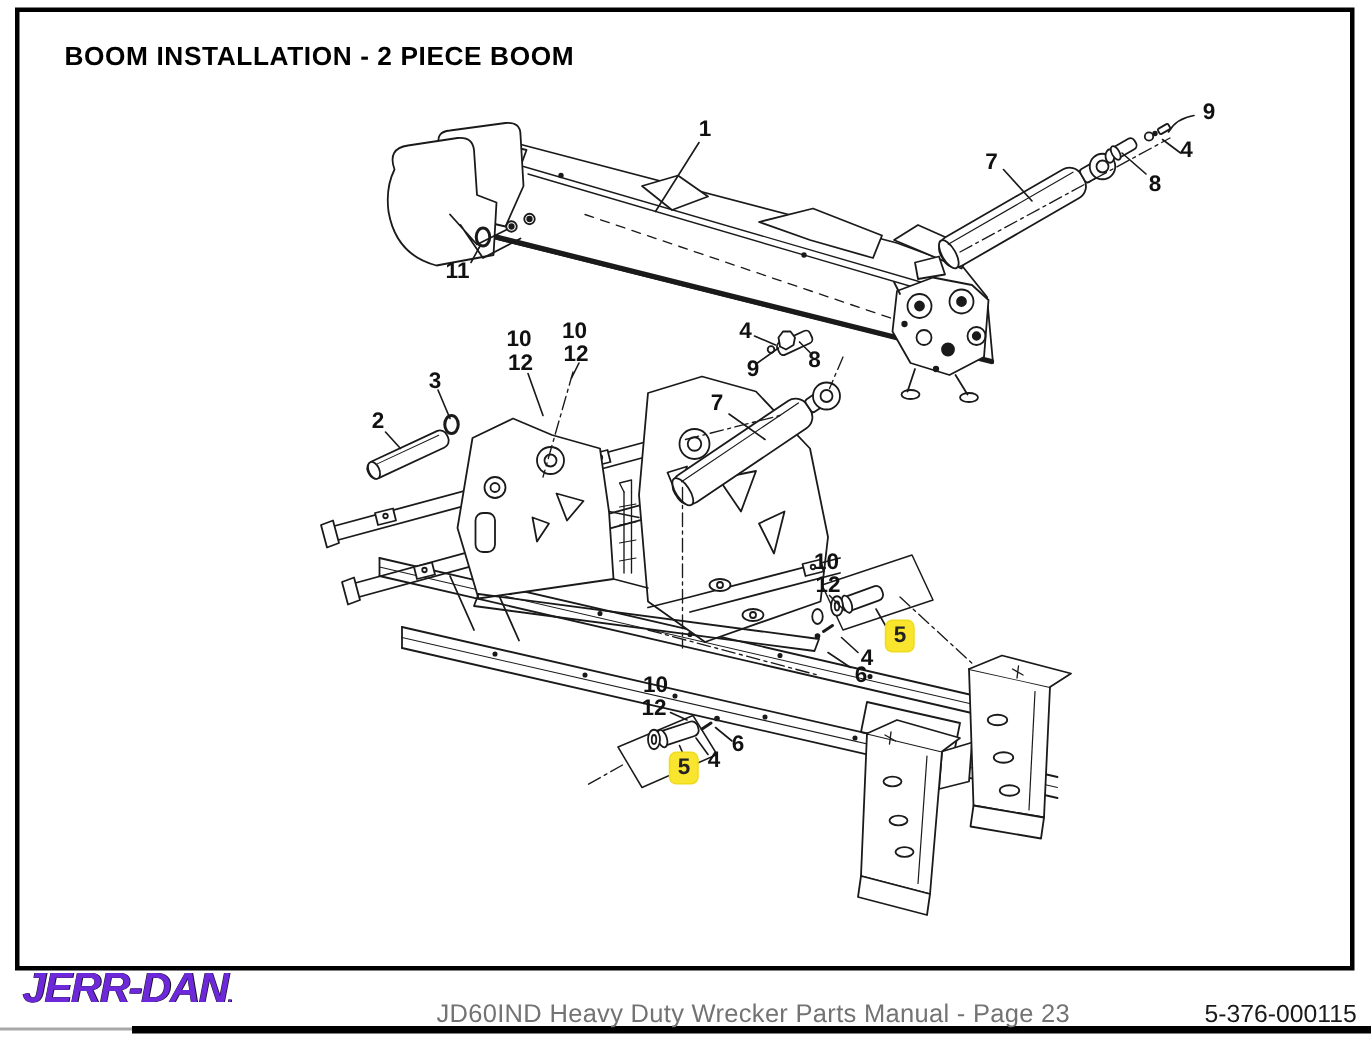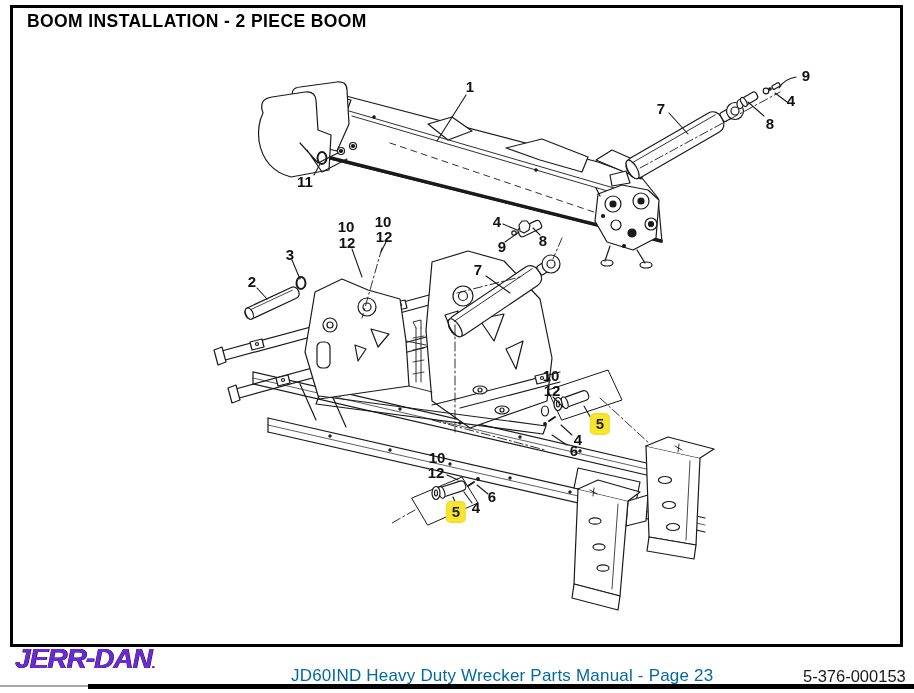--- a/index.html
+++ b/index.html
@@ -1,34 +1,34 @@
 <!DOCTYPE html>
 <html><head>
 <meta charset="utf-8">
 <style>
   html,body{margin:0;padding:0;background:#fff;}
   .page{position:relative;width:914px;height:693px;background:#fff;overflow:hidden;
         font-family:"Liberation Sans",sans-serif;color:#111;}
   .border-frame{position:absolute;left:10px;top:5px;width:893px;height:642px;
         border:3px solid #000;box-sizing:border-box;}
-  .title{position:absolute;left:27px;top:11px;margin:0;font-size:17.5px;font-weight:bold;
+  .title{position:absolute;left:27px;top:11px;margin:16px;font-size:17.5px;font-weight:bold;
         letter-spacing:.4px;color:#000;white-space:nowrap;}
   .artwork{position:absolute;left:0;top:0;width:914px;height:693px;}
   .callout-layer{position:absolute;left:0;top:0;width:914px;height:693px;}
   .callout{position:absolute;transform:translate(-50%,-50%);font-size:15px;font-weight:bold;
         color:#111;line-height:1;white-space:nowrap;}
   .callout.highlighted{background:#f9e52e;padding:2px 5px 3px;border-radius:4px;
         box-shadow:0 0 0 1px #eedc1c;color:#222;}
   .logo{position:absolute;left:15px;top:643px;font-size:28px;font-weight:bold;font-style:italic;
         letter-spacing:-1px;color:#6d28d9;white-space:nowrap;
         text-shadow:.6px 0 0 #111,-.3px 0 0 #111;}
   .logo-mark{font-size:11px;font-style:normal;vertical-align:baseline;}
   .footer-rule{position:absolute;left:88px;top:684px;width:826px;height:5px;background:#000;}
   .footer-rule-gray{position:absolute;left:0;top:685px;width:88px;height:2px;background:#a8a8a8;}
-  .footer-center{position:absolute;left:291px;top:666px;font-size:17px;color:#0369a1;
+  .footer-center{position:absolute;left:291px;top:666px;font-size:17px;color:#737373;
         letter-spacing:.2px;white-space:nowrap;}
   .footer-right{position:absolute;left:803px;top:667px;font-size:16.5px;color:#1a1a1a;white-space:nowrap;}
 </style>
 </head>
 <body>
 
 <div class="page">
 
   <div class="border-frame"></div>
 
@@ -312,15 +312,15 @@
       <span class="callout" style="left: 492px; top: 496px;">6</span>
       <span class="callout" style="left: 476px; top: 507px;">4</span>
       <span class="callout highlighted" style="left: 456px; top: 512px;">5</span>
     </div>
 
   <div class="logo"><span>JERR-DAN</span><span class="logo-mark">.</span></div>
 
   <div class="footer-rule-gray"></div>
   <div class="footer-rule"></div>
   <div class="footer-center">JD60IND Heavy Duty Wrecker Parts Manual  -  Page 23</div>
-  <div class="footer-right">5-376-000153</div>
+  <div class="footer-right">5-376-000115</div>
 
 </div>
 
 </body></html>

